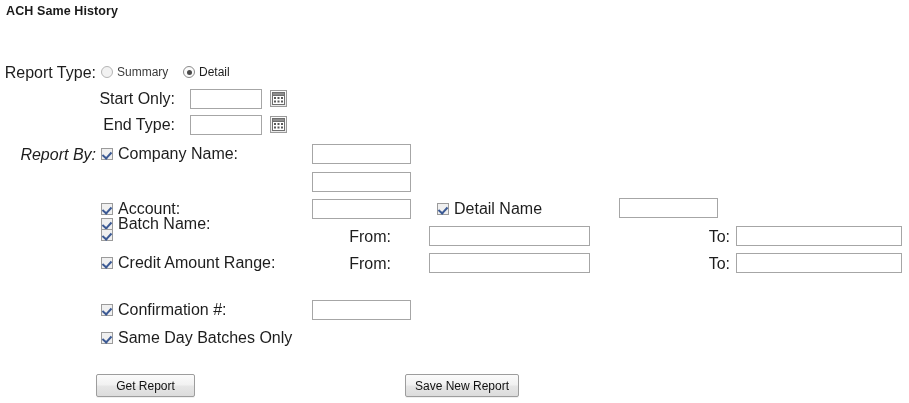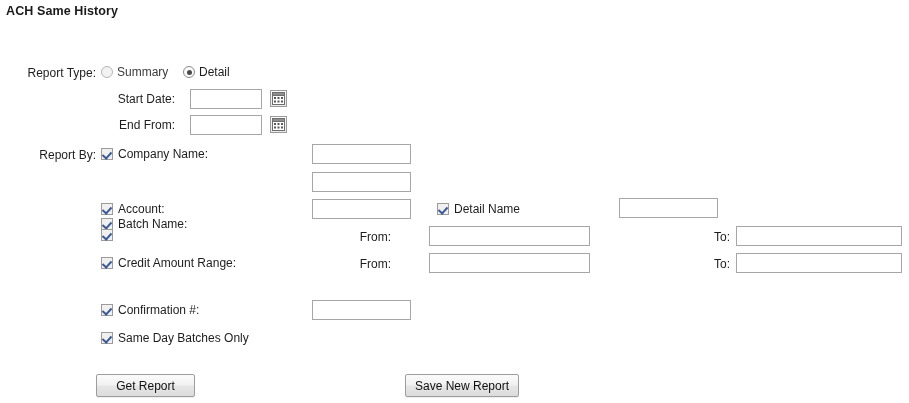--- a/index.html
+++ b/index.html
@@ -27,21 +27,21 @@
     font-weight: bold;
     color: #1a1a1a;
     letter-spacing: 0.1px;
     white-space: nowrap;
   }
 
   
   .abs { position: absolute; white-space: nowrap; }
 
   .lbl {
-    font-size: 12px;
+    font-size: 16px;
     color: #1d1d1d;
     line-height: 14px;
   }
   .lbl-right { text-align: right; }
 
   
   .radio-wrap {
     display: inline-flex;
     align-items: center;
     gap: 4px;
@@ -152,59 +152,59 @@
 <div class="abs radio-wrap" style="left:101px; top:65px;">
   <span class="radio"></span>
   <span class="radio-label dim">Summary</span>
 </div>
 
 <div class="abs radio-wrap" style="left:183px; top:65px;">
   <span class="radio checked"></span>
   <span class="radio-label">Detail</span>
 </div>
 
-<div class="abs lbl lbl-right" style="left:0px; top:92px; width:175px;">Start Date:</div>
+<div class="abs lbl lbl-right" style="left:0px; top:92px; width:175px;">Start Only:</div>
 
 <input class="tinput" type="text" style="left: 190px; top: 89px; width: 72px; height: 20px;" value="">
 
 <button class="cal-btn" style="left:270px; top:90px;">
   <svg width="15" height="15" viewBox="0 0 15 15" aria-hidden="true">
     <rect x="1.5" y="1.5" width="12" height="12" fill="#ffffff" stroke="#6f6f6f" stroke-width="1"></rect>
     <rect x="1.5" y="1.5" width="12" height="3" fill="#8e8e8e" stroke="#6f6f6f" stroke-width="1"></rect>
     <g fill="#5a5a5a">
       <rect x="3" y="6" width="2" height="2"></rect>
       <rect x="6.5" y="6" width="2" height="2"></rect>
       <rect x="10" y="6" width="2" height="2"></rect>
       <rect x="3" y="9.5" width="2" height="2"></rect>
       <rect x="6.5" y="9.5" width="2" height="2"></rect>
       <rect x="10" y="9.5" width="2" height="2"></rect>
     </g>
   </svg>
 </button>
 
-<div class="abs lbl lbl-right" style="left:0px; top:118px; width:175px;">End From:</div>
+<div class="abs lbl lbl-right" style="left:0px; top:118px; width:175px;">End Type:</div>
 
 <input class="tinput" type="text" style="left: 190px; top: 115px; width: 72px; height: 20px;" value="">
 
 <button class="cal-btn" style="left:270px; top:116px;">
   <svg width="15" height="15" viewBox="0 0 15 15" aria-hidden="true">
     <rect x="1.5" y="1.5" width="12" height="12" fill="#ffffff" stroke="#6f6f6f" stroke-width="1"></rect>
     <rect x="1.5" y="1.5" width="12" height="3" fill="#8e8e8e" stroke="#6f6f6f" stroke-width="1"></rect>
     <g fill="#5a5a5a">
       <rect x="3" y="6" width="2" height="2"></rect>
       <rect x="6.5" y="6" width="2" height="2"></rect>
       <rect x="10" y="6" width="2" height="2"></rect>
       <rect x="3" y="9.5" width="2" height="2"></rect>
       <rect x="6.5" y="9.5" width="2" height="2"></rect>
       <rect x="10" y="9.5" width="2" height="2"></rect>
     </g>
   </svg>
 </button>
 
-<div class="abs lbl lbl-right" style="left:0px; top:148px; width:96px;">Report By:</div>
+<div class="abs lbl lbl-right" style="left:0px; top:148px; width:96px;font-style:italic;">Report By:</div>
 
 <div class="abs cb-wrap" style="left:101px; top:147px;">
   <span class="checkbox checked"></span>
   <span class="lbl">Company Name:</span>
 </div>
 <input class="tinput" type="text" style="left: 312px; top: 144px; width: 99px; height: 20px;" value="">
 
 <div class="abs cb-wrap" style="left:101px; top:175px;margin-top:42px;">
   <span class="checkbox checked"></span>
   <span class="lbl">Batch Name:</span>

